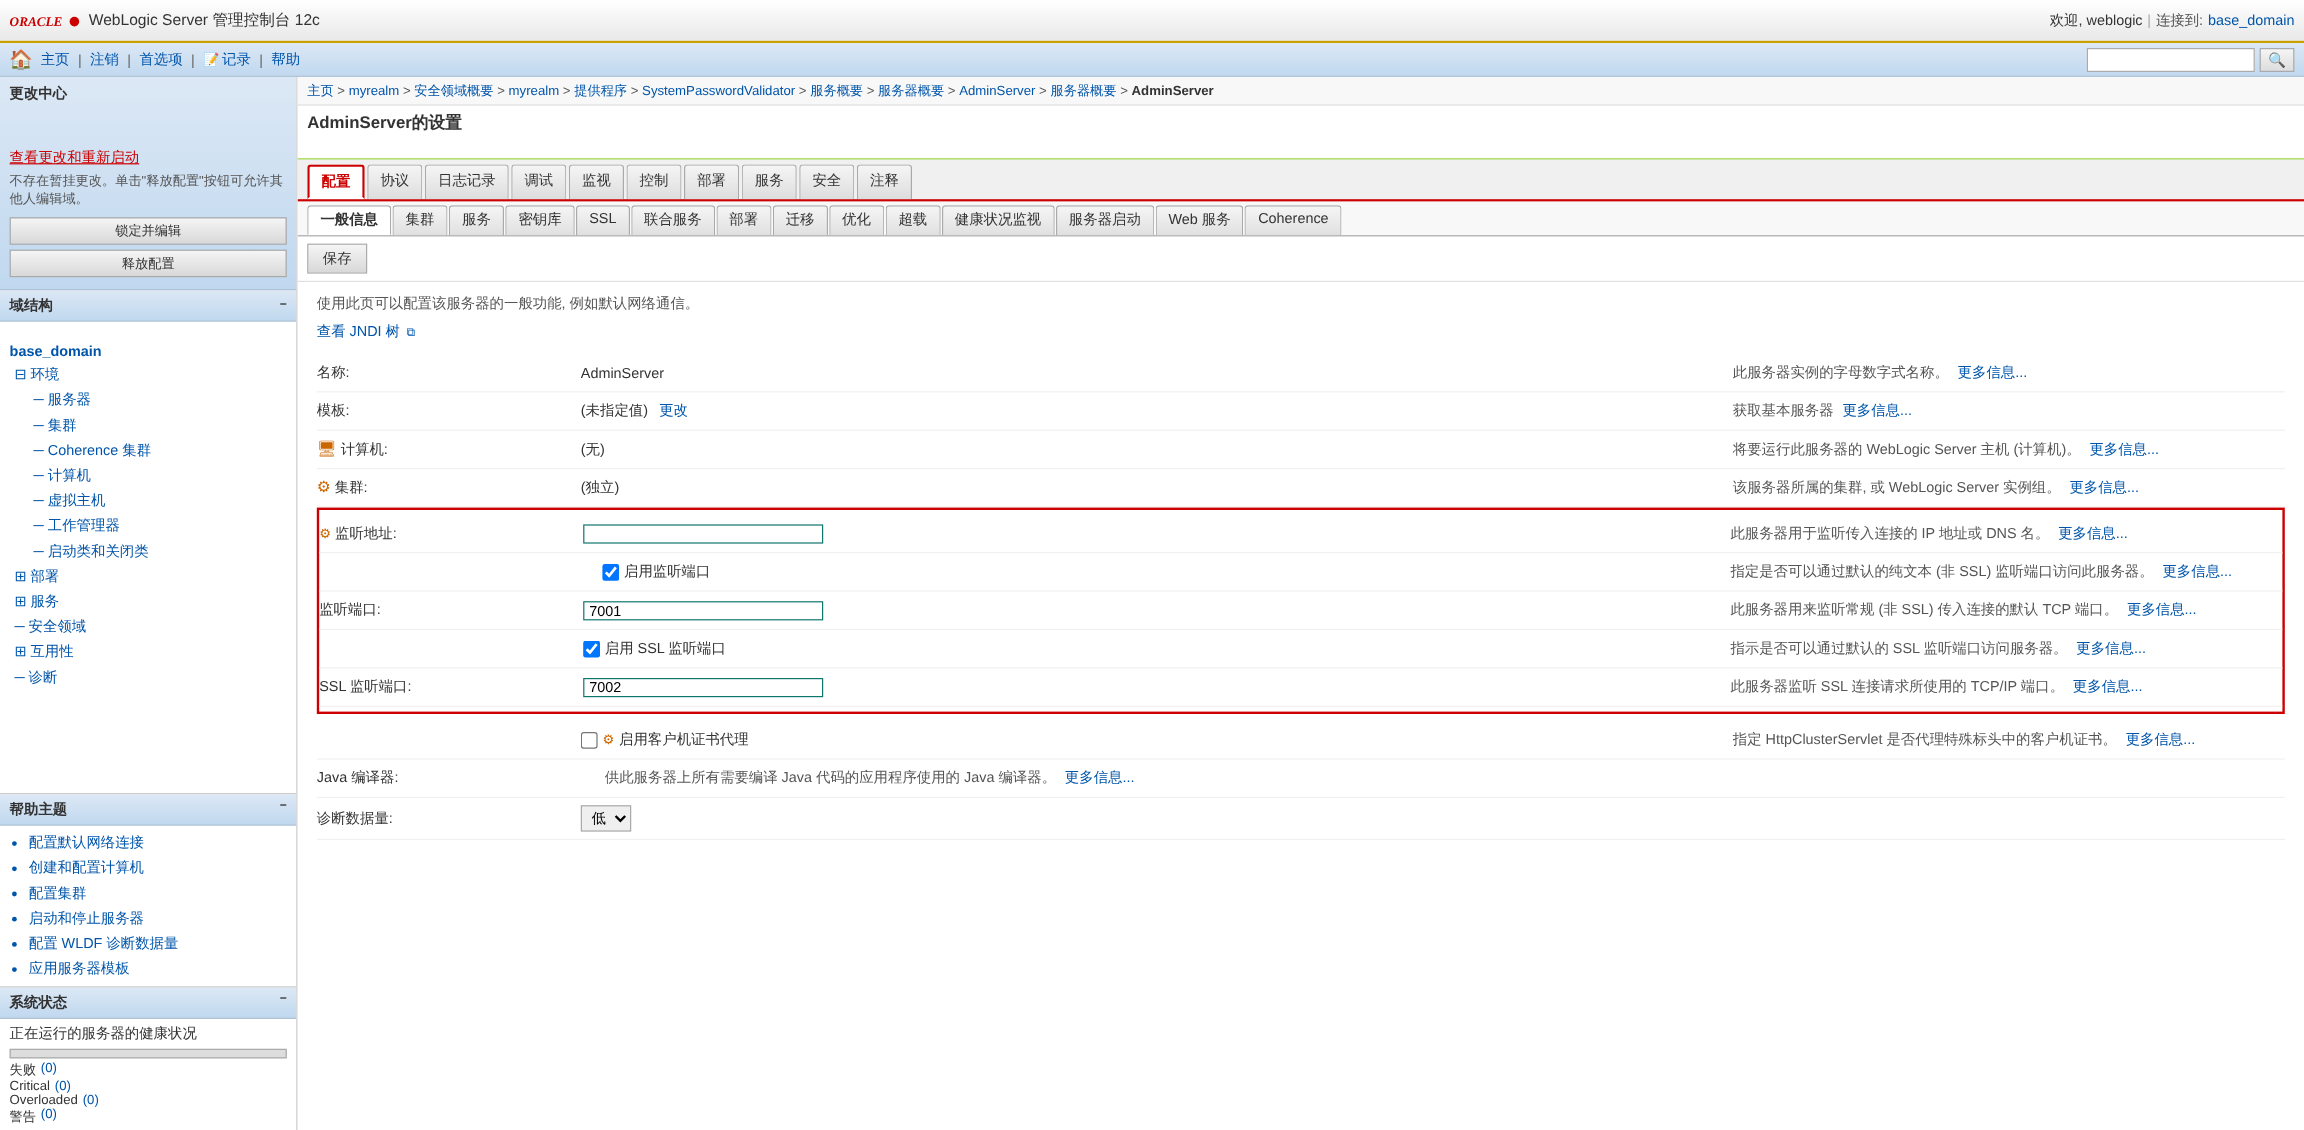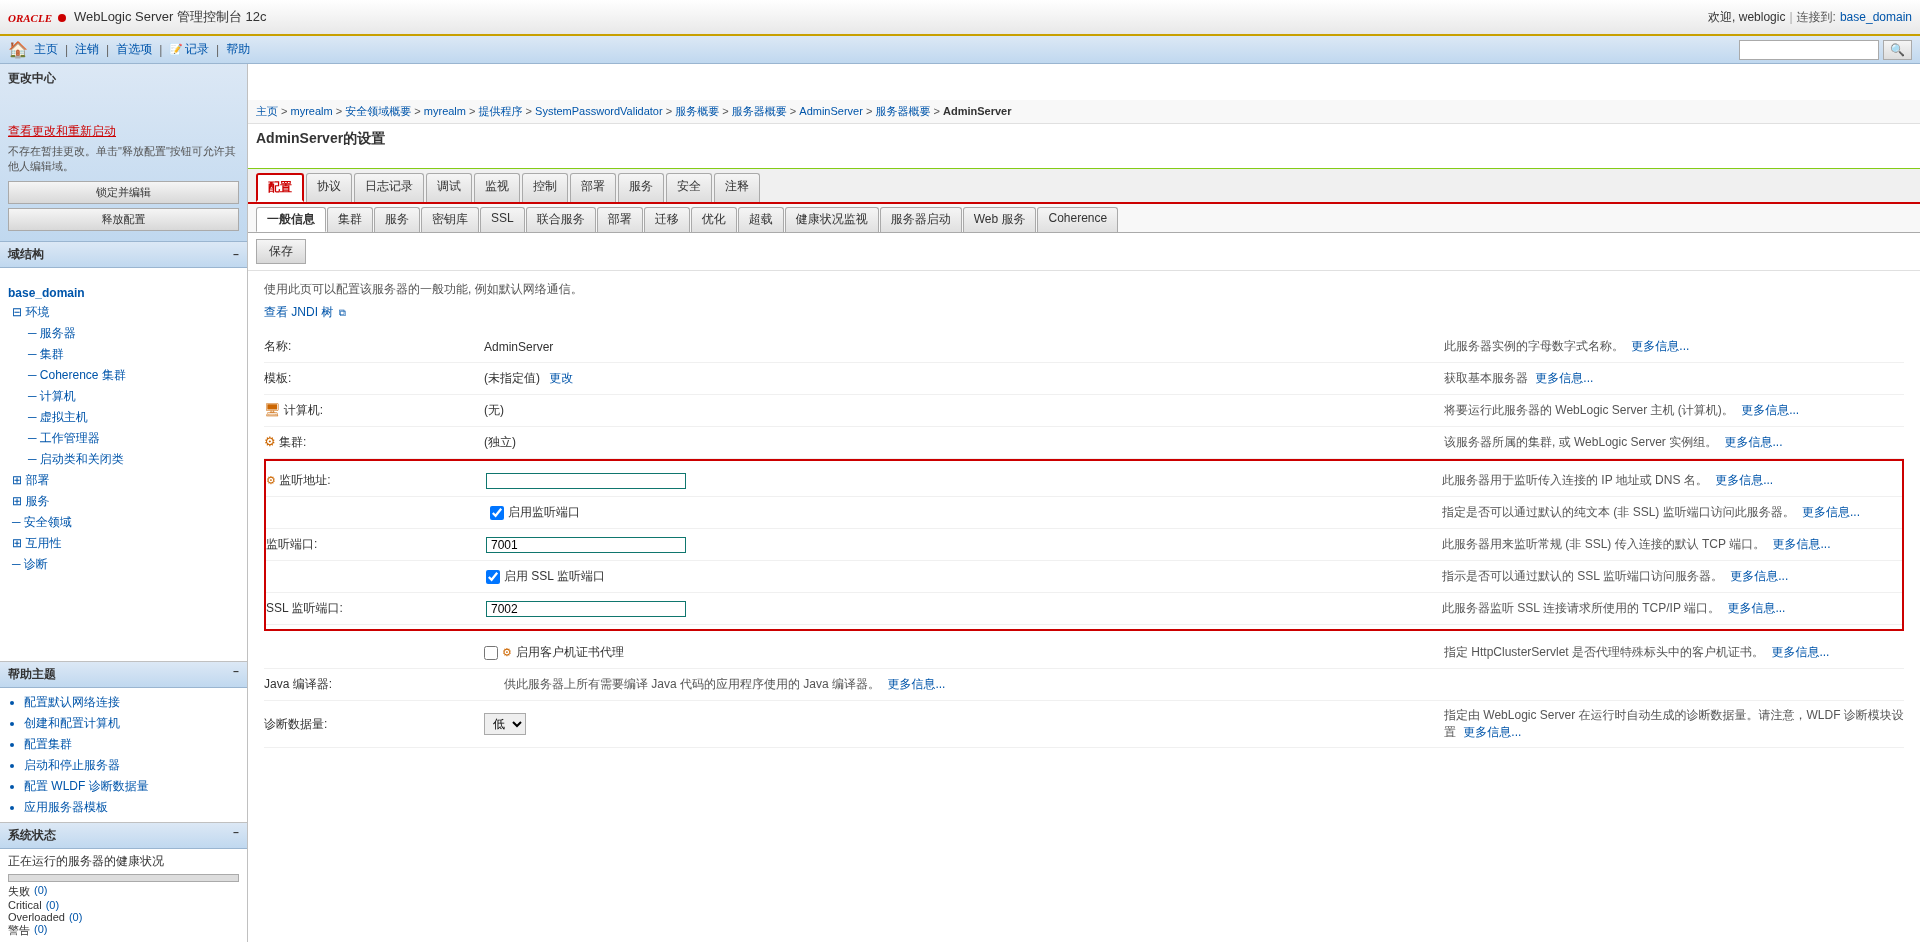--- a/index.html
+++ b/index.html
@@ -152,21 +152,20 @@
     .status-label { color: #333; }
     .status-count { color: #0055aa; cursor: pointer; }
 
     
     #content-area {
       flex: 1;
       overflow-y: auto;
       background: #fff;
       display: flex;
       flex-direction: column;
-      margin-top: 36px;
     }
 
     
     #breadcrumb {
       padding: 4px 8px;
       font-size: 11px;
       color: #555;
       border-bottom: 1px solid #e0e0e0;
       background: #f8f8f8;
     }
@@ -557,21 +556,21 @@
           </div>
           <div class="form-value">
             <input type="text" class="form-input" value="" style="">
           </div>
           <div class="form-desc-right">
             <span>此服务器用于监听传入连接的 IP 地址或 DNS 名。</span>
             <a style="color:#0055aa;text-decoration:none;cursor:pointer;margin-left:4px;">更多信息...</a>
           </div>
         </div>
 
-        <div class="form-row" style="padding-left:4px;">
+        <div class="form-row" style="padding-left:16px;">
           <div class="form-label"></div>
           <div class="form-value">
             <label class="checkbox-label">
               <input type="checkbox" class="checkbox-input" checked="" style="">
               <span>启用监听端口</span>
             </label>
           </div>
           <div class="form-desc-right">
             <span>指定是否可以通过默认的纯文本 (非 SSL) 监听端口访问此服务器。</span>
             <a style="color:#0055aa;text-decoration:none;cursor:pointer;margin-left:4px;">更多信息...</a>
@@ -641,23 +640,19 @@
 
       <div class="form-row">
         <div class="form-label">诊断数据量:</div>
         <div class="form-value">
           <select class="form-select">
             <option>低</option>
             <option>中</option>
             <option>高</option>
           </select>
         </div>
-        <div class="form-desc-right">
-          <span>指定由 WebLogic Server 在运行时自动生成的诊断数据量。请注意，WLDF 诊断模块设置</span>
-          <a style="color:#0055aa;text-decoration:none;cursor:pointer;margin-left:4px;">更多信息...</a>
-        </div>
       </div>
 
     </div>
 
   </div>
 
 </div>
 
 </body></html>

